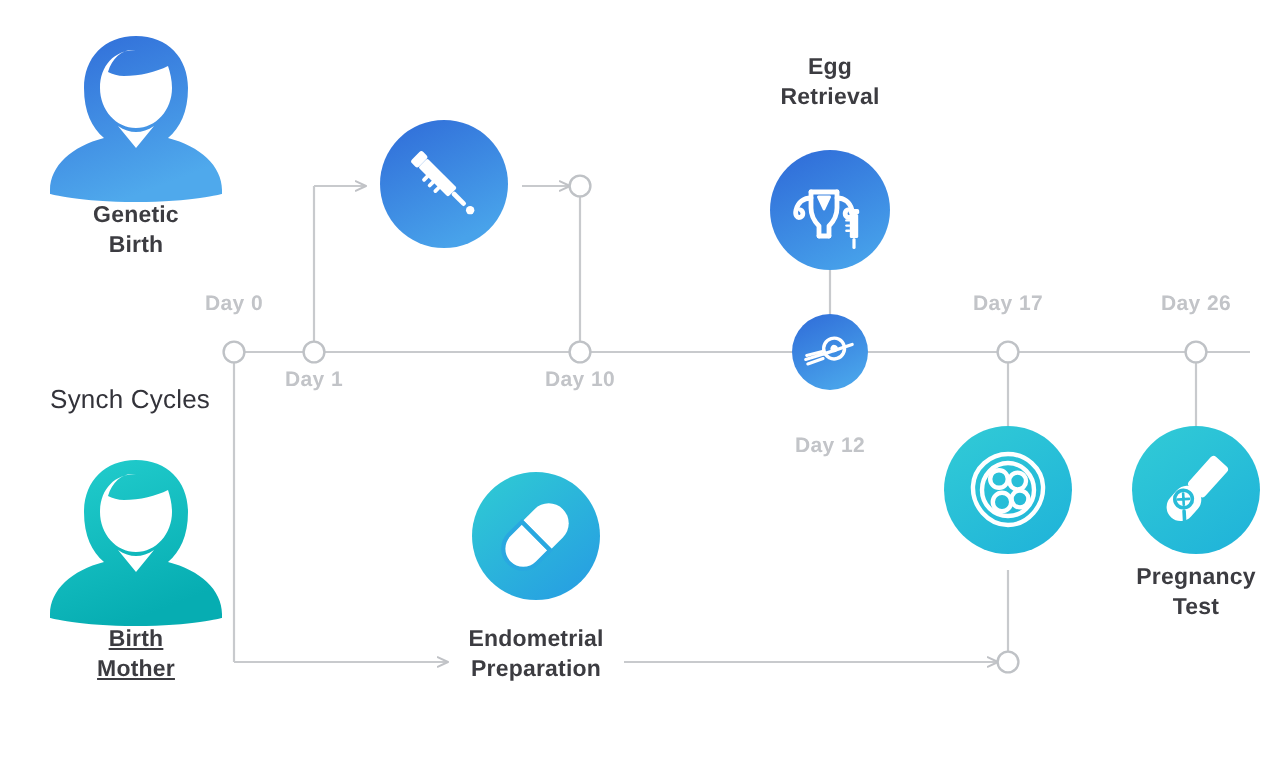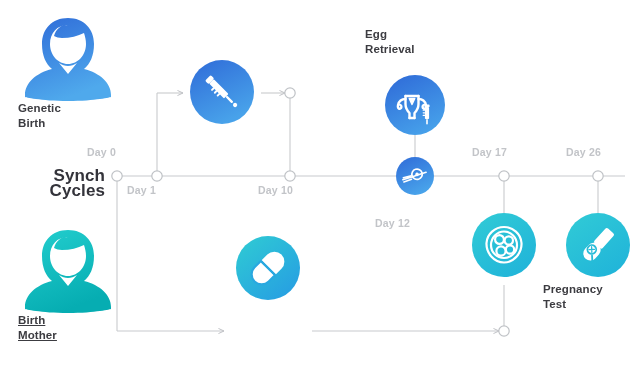--- a/index.html
+++ b/index.html
@@ -1,25 +1,25 @@
 <!DOCTYPE html>
 <html><head>
 <meta charset="utf-8">
 <style>
   html,body{margin:0;padding:0;background:#ffffff;}
   body{width:640px;height:380px;overflow:hidden;
        font-family:"Liberation Sans","DejaVu Sans",sans-serif;}
   #stage{position:relative;width:640px;height:380px;background:#fff;}
   svg.layer{position:absolute;left:0;top:0;width:640px;height:380px;}
 
-  .lbl{position:absolute;line-height:15px;
+  .lbl{position:absolute;text-align:center;line-height:15px;
        white-space:pre-line;pointer-events:none;}
   .lbl-dark{color:#3c3c41;font-size:11.5px;font-weight:700;letter-spacing:.1px;}
   .lbl-day{color:#c2c4c8;font-size:10.5px;font-weight:600;letter-spacing:.2px;}
-  .lbl-axis{color:#33333a;font-size:17px;font-weight:700;letter-spacing:.1px;}
+  .lbl-axis{color:#33333a;font-size:13px;font-weight:400;letter-spacing:.1px;margin-top:24px;}
 </style>
 </head>
 <body>
 
 <div id="stage">
 
   <svg class="layer" viewBox="0 0 640 380">
     <defs>
       <linearGradient id="gBlueAv" x1="0" y1="0" x2="0.4" y2="1">
         <stop offset="0%" stop-color="#2f6bd8"></stop>
@@ -195,20 +195,22 @@
   <div class="lbl lbl-dark" style="left:18px;top:101px;width:100px;">Genetic
 Birth</div>
   <div class="lbl lbl-dark" style="left:18px;top:313px;width:100px;text-decoration:underline;">Birth
 Mother</div>
 
   <div class="lbl lbl-dark" style="left:365px;top:27px;width:100px;">Egg
 Retrieval</div>
   <div class="lbl lbl-day" style="left:375px;top:216px;width:80px;">Day 12</div>
   <div class="lbl lbl-dark" style="left:543px;top:282px;width:110px;">Pregnancy
 Test</div>
+  <div class="lbl lbl-dark" style="left:208px;top:313px;width:120px;">Endometrial
+Preparation</div>
 
   <div class="lbl lbl-day" style="left:87px;top:145px;width:60px;">Day 0</div>
   <div class="lbl lbl-day" style="left:127px;top:183px;width:60px;">Day 1</div>
   <div class="lbl lbl-day" style="left:258px;top:183px;width:64px;">Day 10</div>
   <div class="lbl lbl-day" style="left:472px;top:145px;width:64px;">Day 17</div>
   <div class="lbl lbl-day" style="left:566px;top:145px;width:64px;">Day 26</div>
 
 </div>
 
 </body></html>

